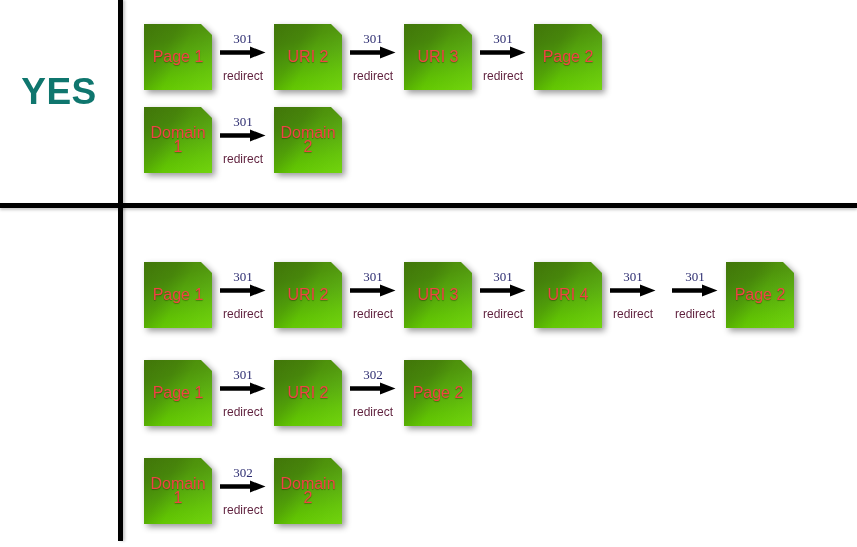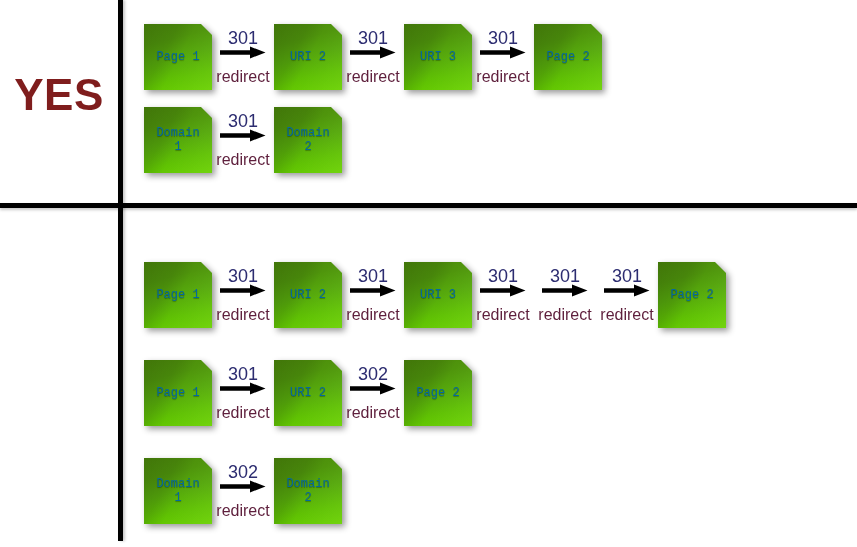--- a/index.html
+++ b/index.html
@@ -37,23 +37,23 @@
     background: #000000;
     box-shadow: 0 2px 3px rgba(0,0,0,0.22);
   }
 
   
   .verdict {
     position: absolute;
     left: 0px;
     width: 118px;
     text-align: center;
-    font-size: 44px;
+    font-size: 37px;
     font-weight: bold;
-    color: #7f1d1d;
+    color: #0f766e;
     letter-spacing: 0.5px;
     line-height: 1;
   }
   .verdict-yes { top: 73px; }
   .verdict-no  { top: 370px; }
 
   
   .flow-row {
     position: absolute;
     display: flex;
@@ -94,55 +94,55 @@
     right: 0;
     width: 11px;
     height: 11px;
     background: linear-gradient(225deg, #d9ecc4 0%, #c4e0a8 55%, #aacb8c 100%);
     clip-path: polygon(0 0, 100% 100%, 0 100%);
     opacity: 0.0;
   }
   .node-label {
     position: relative;
     z-index: 2;
-    color: #0369a1;
-    font-size: 12px;
+    color: #ef4444;
+    font-size: 16px;
     line-height: 14px;
     text-align: center;
-    font-family: Liberation Mono, monospace;
+    font-family: Liberation Sans, sans-serif;
     text-shadow: 0 1px 1px rgba(0,0,0,0.30);
     padding: 0 3px;
     white-space: pre-line;
   }
 
   
   .connector {
     position: relative;
     flex: 0 0 auto;
     width: 62px;
     height: 66px;
     display: flex;
     flex-direction: column;
     align-items: center;
     justify-content: center;
   }
   .connector-code {
-    font-size: 18px;
+    font-size: 13px;
     line-height: 13px;
     color: #2c2c70;
-    font-family: Liberation Sans, sans-serif;
+    font-family: Liberation Serif, serif;
     margin-bottom: 1px;
   }
   .connector-arrow {
     width: 46px;
     height: 13px;
     display: block;
   }
   .connector-word {
-    font-size: 16px;
+    font-size: 12px;
     line-height: 13px;
     color: #5e1f3c;
     font-family: "Liberation Sans", sans-serif;
     margin-top: 11px;
   }
 </style>
 </head>
 <body>
 
 <div id="canvas">
@@ -262,20 +262,25 @@
         </div>
         <div class="connector">
           <div class="connector-code">301</div>
           <span>
             <svg class="connector-arrow" viewBox="0 0 46 13" xmlns="http://www.w3.org/2000/svg" aria-hidden="true">
               <path d="M0 4.3 L30 4.3 L30 0.6 L45.5 6.5 L30 12.4 L30 8.7 L0 8.7 Z" fill="#000000"></path>
             </svg>
           </span>
           <div class="connector-word">redirect</div>
         </div>
+        <div class="node">
+          <div class="node-shape"></div>
+          <div class="node-fold"></div>
+          <div class="node-label">URI 4</div>
+        </div>
         <div class="connector">
           <div class="connector-code">301</div>
           <span>
             <svg class="connector-arrow" viewBox="0 0 46 13" xmlns="http://www.w3.org/2000/svg" aria-hidden="true">
               <path d="M0 4.3 L30 4.3 L30 0.6 L45.5 6.5 L30 12.4 L30 8.7 L0 8.7 Z" fill="#000000"></path>
             </svg>
           </span>
           <div class="connector-word">redirect</div>
         </div>
         <div class="connector">

